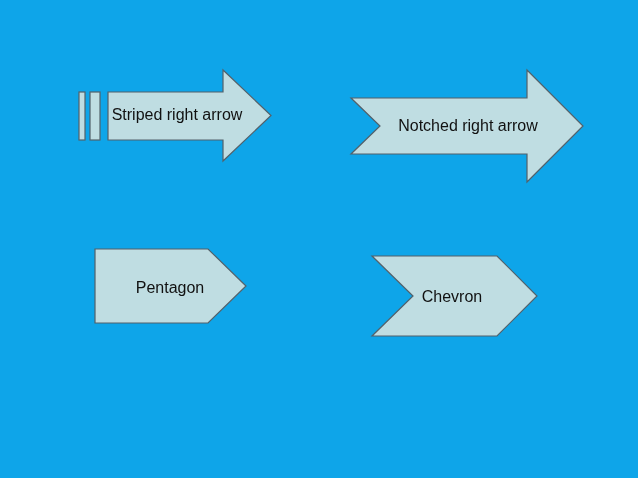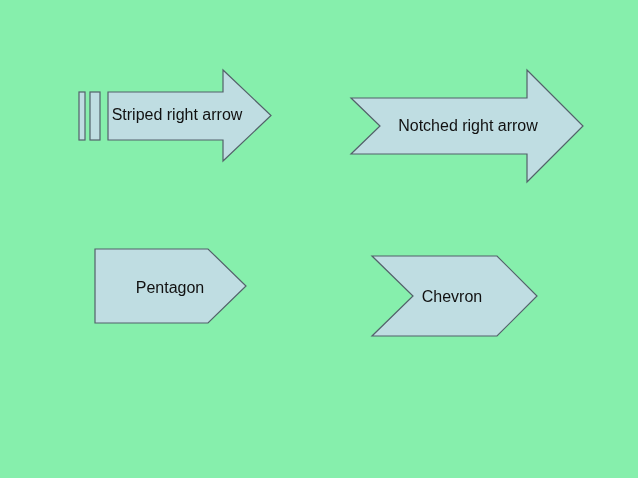--- a/index.html
+++ b/index.html
@@ -4,21 +4,21 @@
 <style>
   html, body {
     margin: 0;
     padding: 0;
     background: #ffffff;
   }
   .canvas {
     position: relative;
     width: 638px;
     height: 478px;
-    background: #86efac;
+    background: #0ea5e9;
     overflow: hidden;
     font-family: "Liberation Sans", sans-serif;
   }
   svg.scene {
     display: block;
     width: 638px;
     height: 478px;
   }
   .shape-label {
     font-family: "Liberation Sans", sans-serif;

